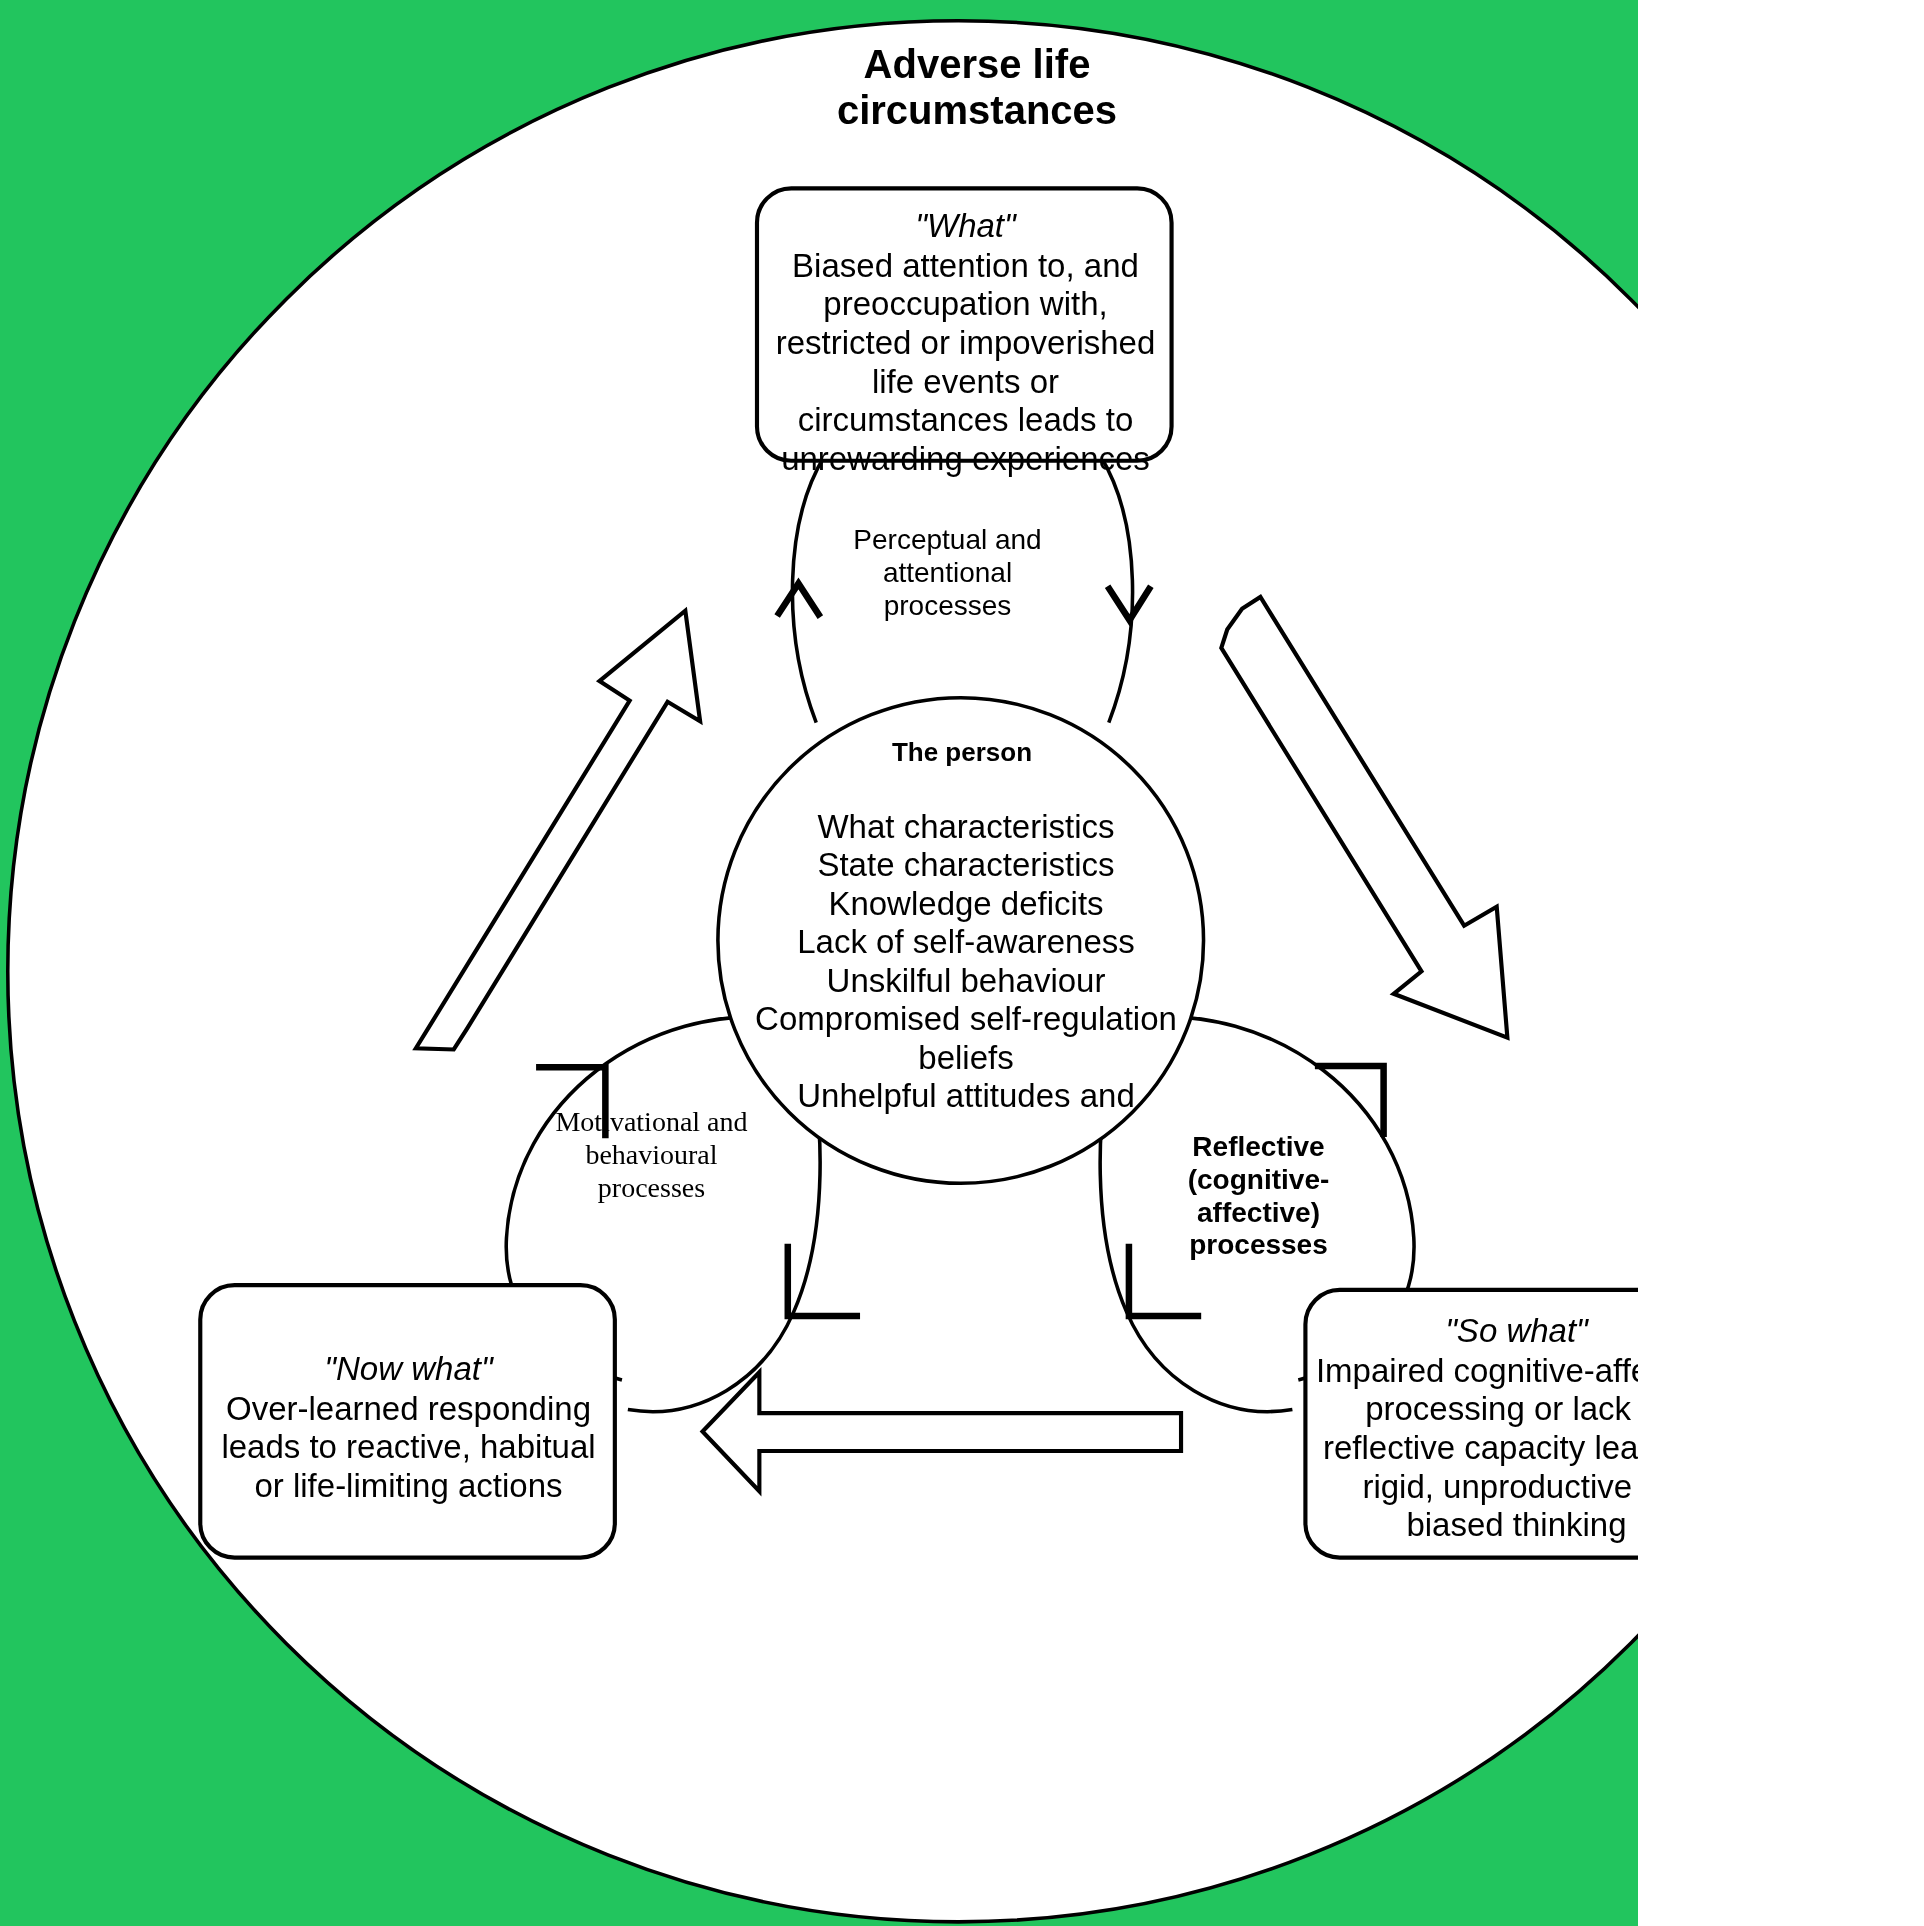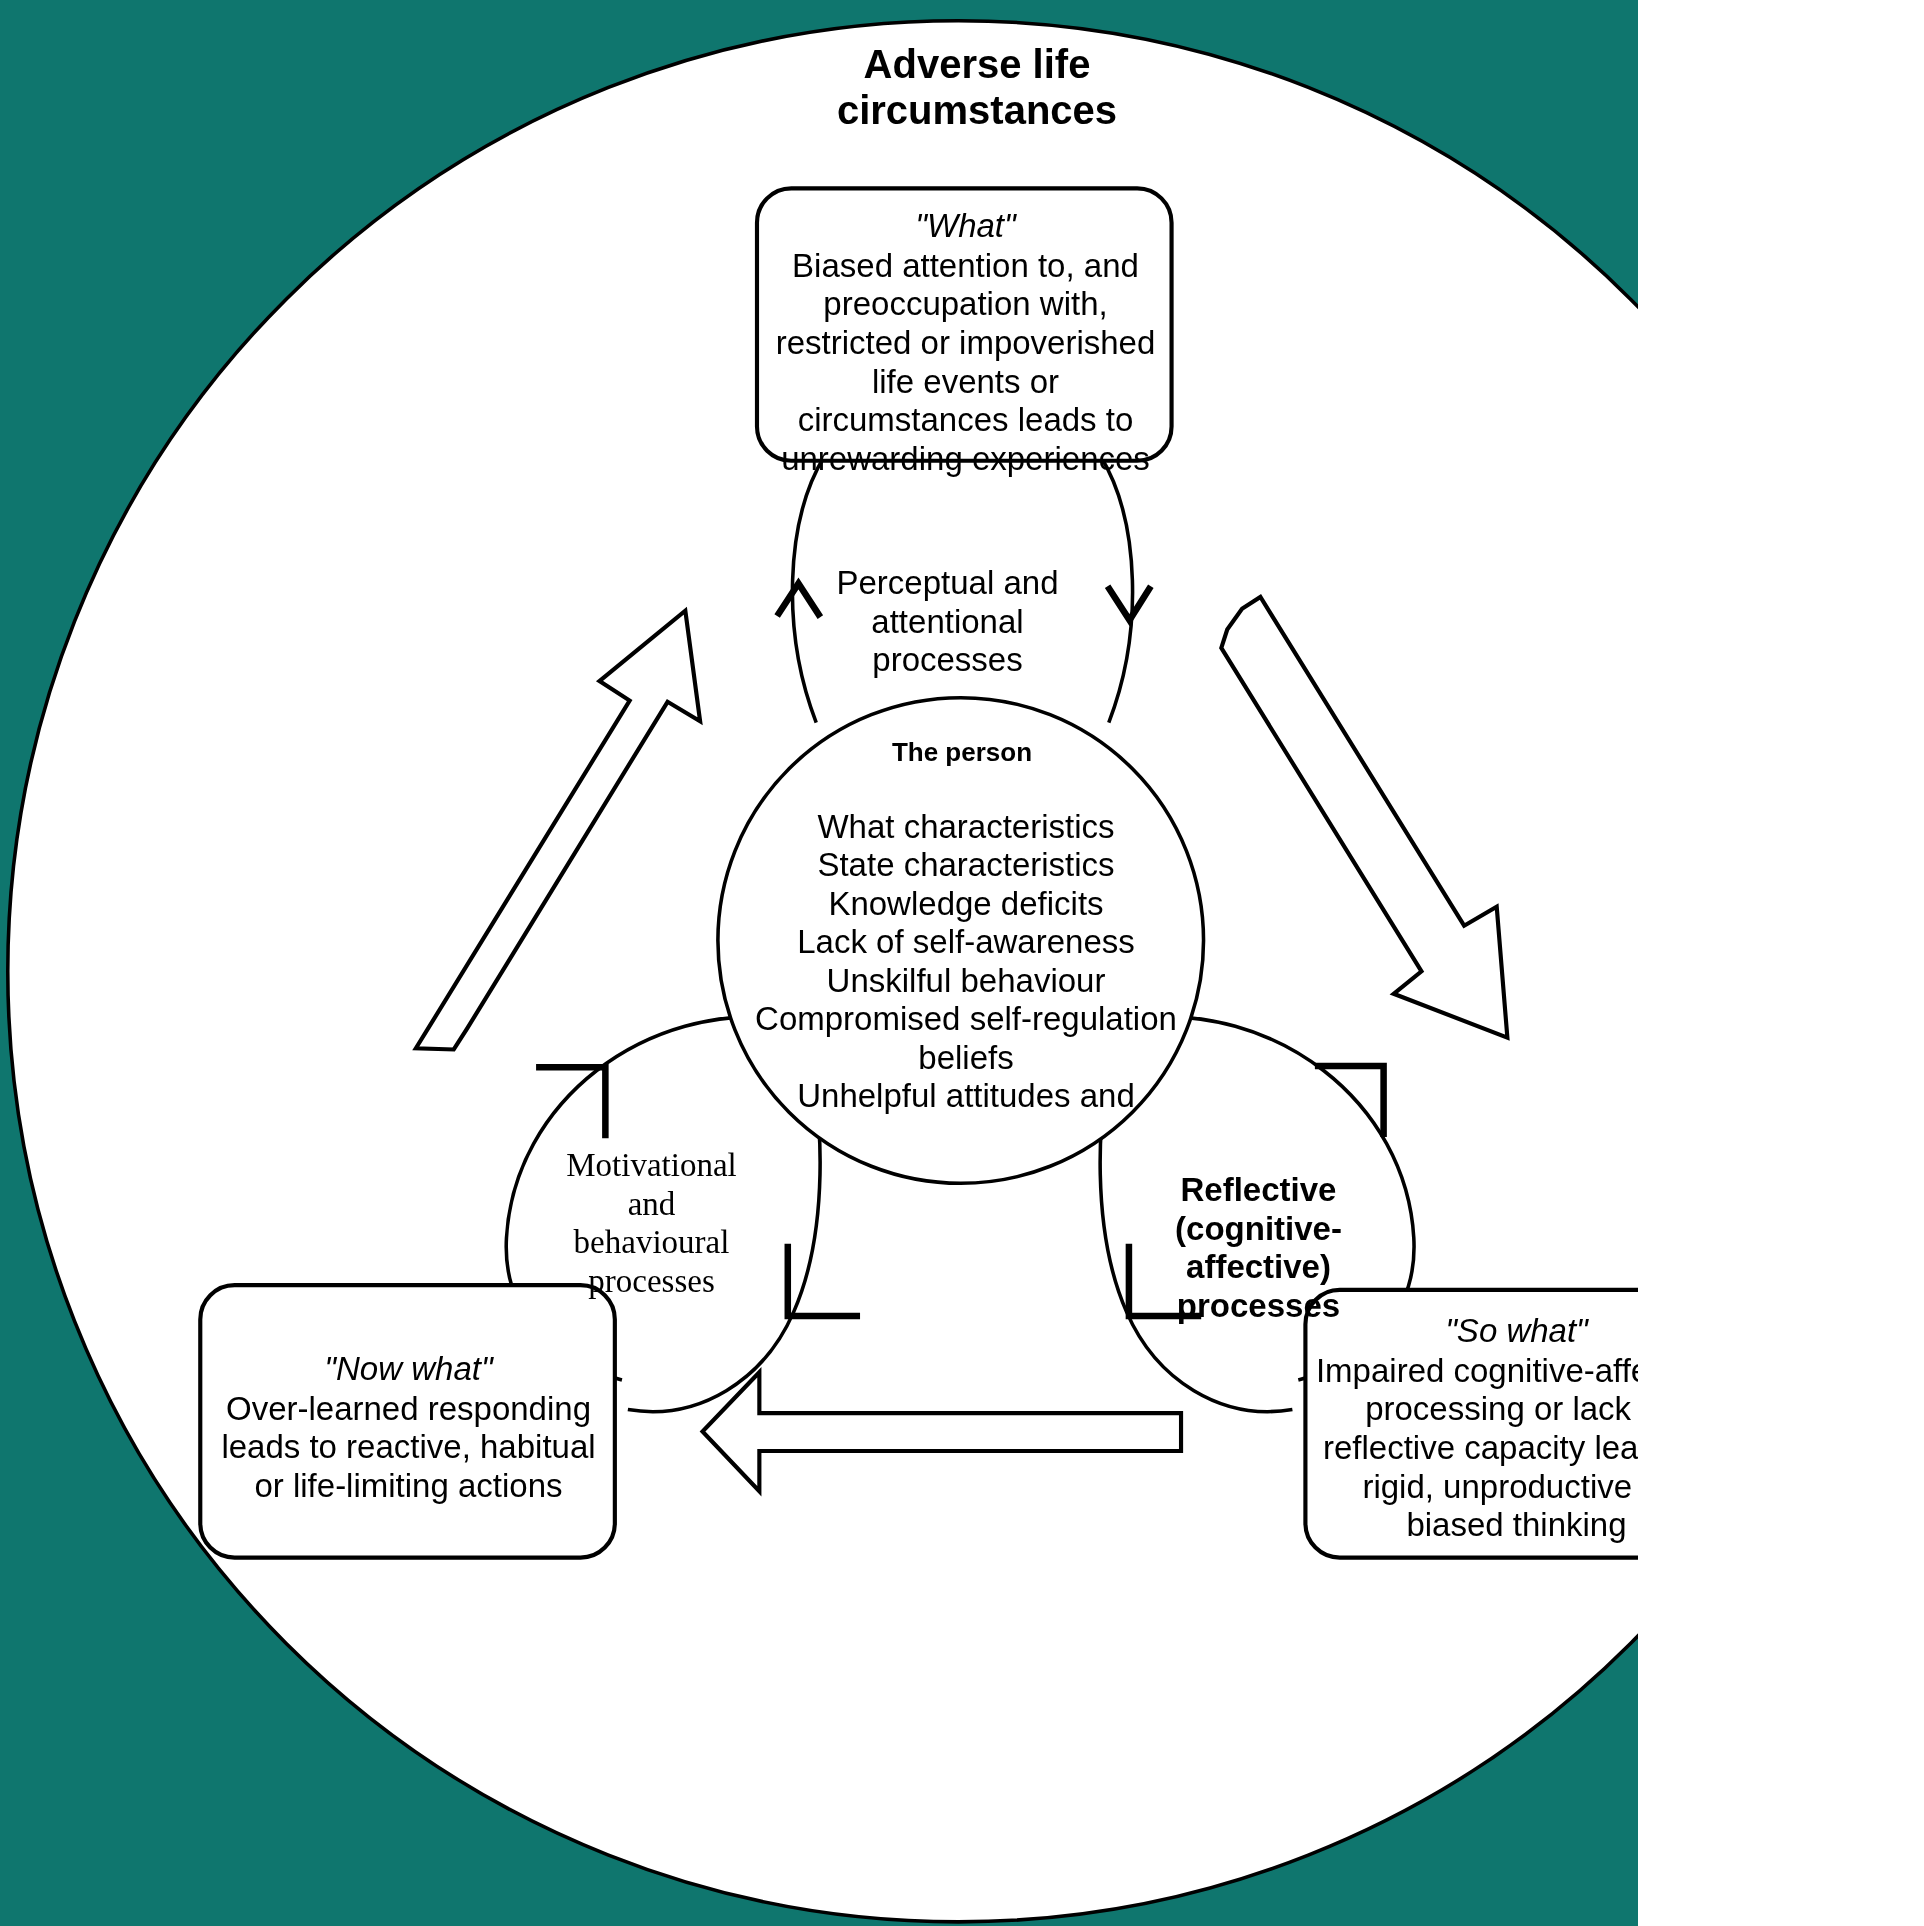--- a/index.html
+++ b/index.html
@@ -5,21 +5,21 @@
 <style>
   html,body{margin:0;padding:0;background:#ffffff;}
   body{
     font-family:"Liberation Sans","DejaVu Sans",sans-serif;
     color:#000000;
   }
   #stage{
     position:relative;
     width:1638px;
     height:1926px;
-    background:#0f766e;
+    background:#22c55e;
     overflow:hidden;
   }
   svg#canvas{
     position:absolute;
     left:0; top:0;
     width:1925px;
     height:1926px;
     display:block;
   }
   .stroke{
@@ -102,23 +102,22 @@
   #person-list{
     position:absolute;
     left:720px; top:808px; width:492px;
     text-align:center;
     font-size:33px;
     line-height:1.165;
   }
   .proc-label{
     position:absolute;
     text-align:center;
-    font-size:33px;
+    font-size:28px;
     line-height:1.17;
-    margin-top:40px;
   }
   #proc-top{ left:835px; top:524px; width:225px; }
   #proc-left{ left:551px; top:1106px; width:201px;font-family:Liberation Serif, serif; }
   #proc-right{ left:1158px; top:1131px; width:201px;font-weight:bold; }
 </style>
 </head>
 <body>
 
 <div id="stage">
 

